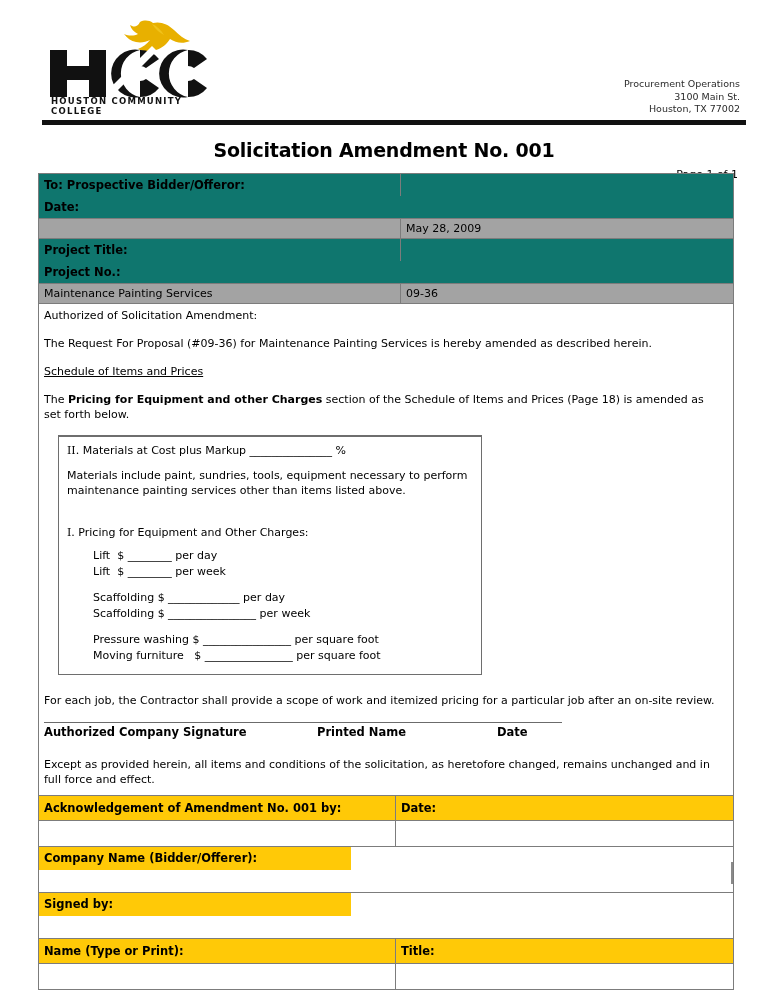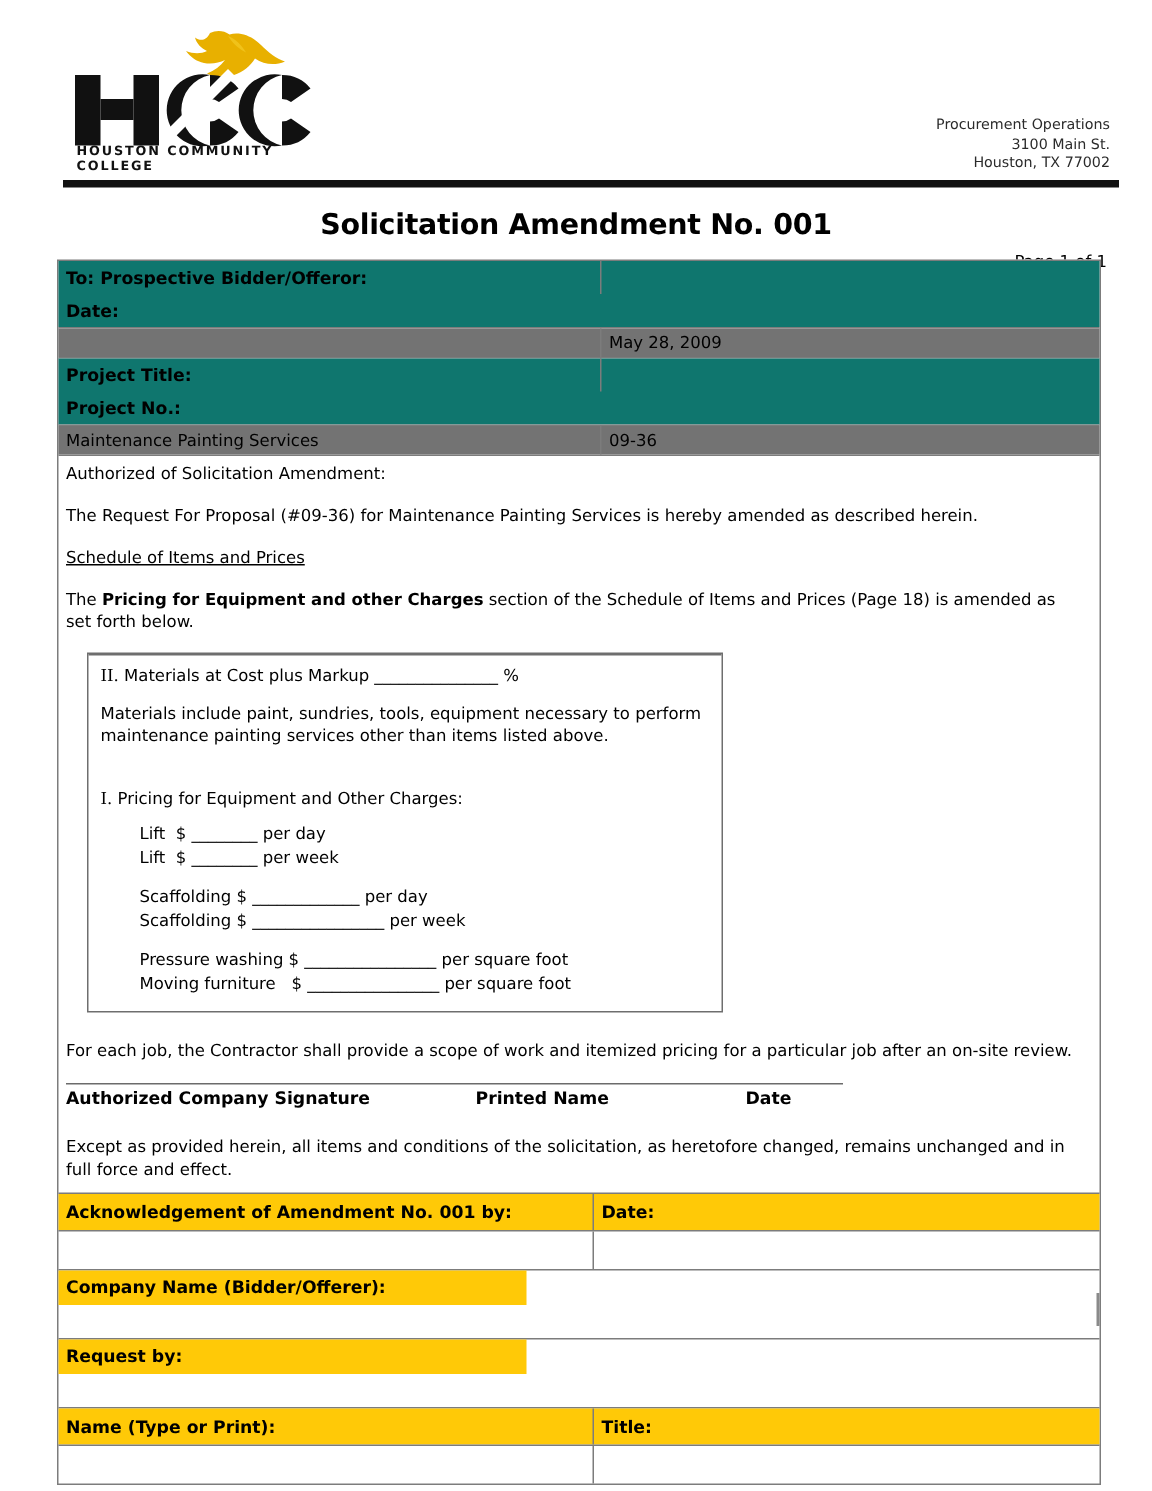--- a/index.html
+++ b/index.html
@@ -112,21 +112,21 @@
     box-sizing: border-box;
     padding: 3px 0 3px 5px;
   }
   .hdr-row { background: #0f766e; flex-direction: column; }
   .hdr-row .cell-l, .hdr-row .cell-r {
     font-weight: bold;
     font-size: 11.5px;
     padding-top: 4px;
     padding-bottom: 4px;
   }
-  .val-row { background: #737373; }
+  .val-row { background: #a3a3a3; }
   .val-row .cell-l, .val-row .cell-r {
     font-size: 11px;
     min-height: 17px;
   }
   .hline { height: 0; border-top: 1.5px solid #7c7c7c; }
 
   
   .bodytext {
     padding: 4px 12px 8px 5px;
     font-size: 11px;
@@ -369,21 +369,21 @@
       </div>
       <div class="ack-sep"></div>
 
       <div class="ack-wide-yellow">
         <div class="tag">Company Name (Bidder/Offerer):</div>
       </div>
       <div class="ack-blank-wide"></div>
       <div class="ack-sep"></div>
 
       <div class="ack-wide-yellow">
-        <div class="tag">Request by:</div>
+        <div class="tag">Signed by:</div>
       </div>
       <div class="ack-blank-wide"></div>
       <div class="ack-sep"></div>
 
       <div class="ack-row yellow">
         <div class="ack-l">Name (Type or Print):</div>
         <div class="ack-r">Title:</div>
       </div>
       <div class="ack-sep"></div>
       <div class="ack-row blank">

